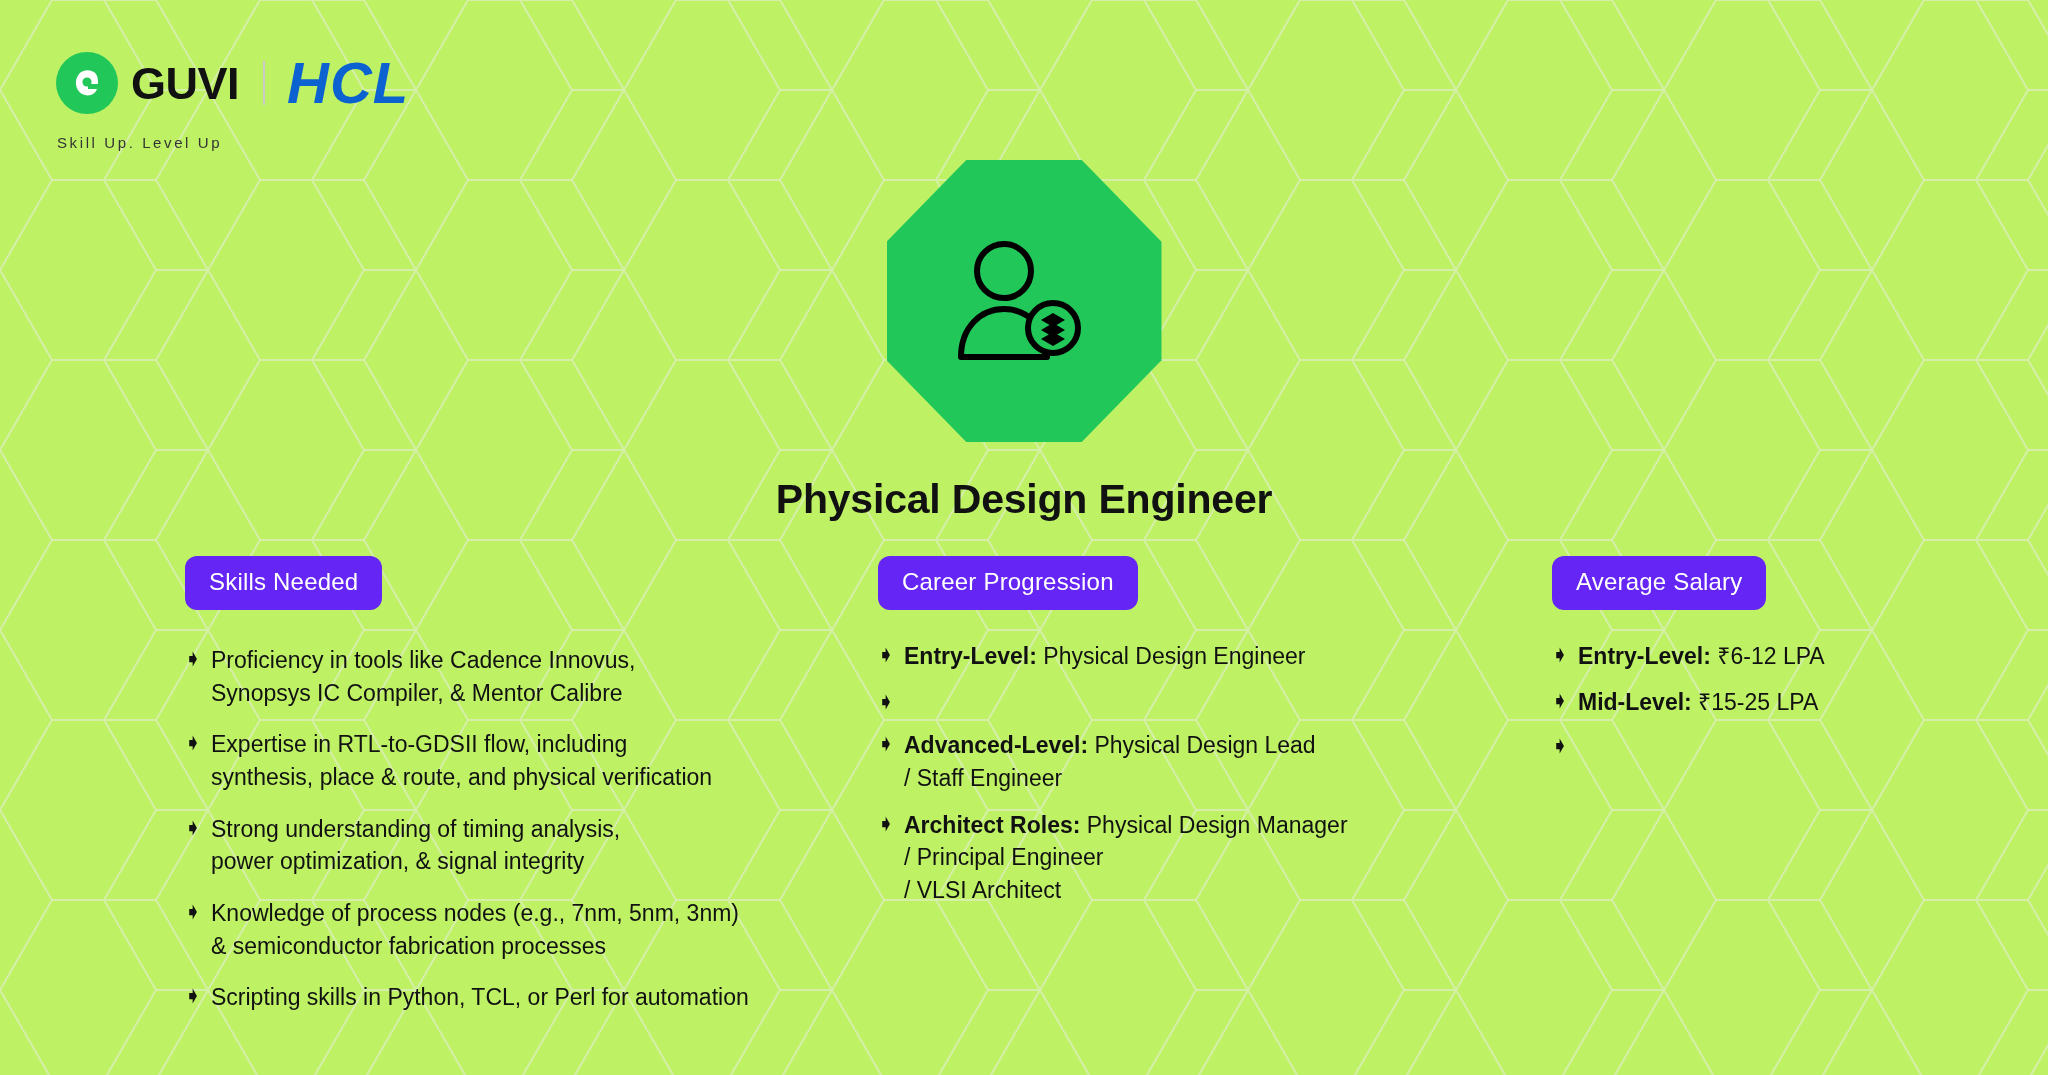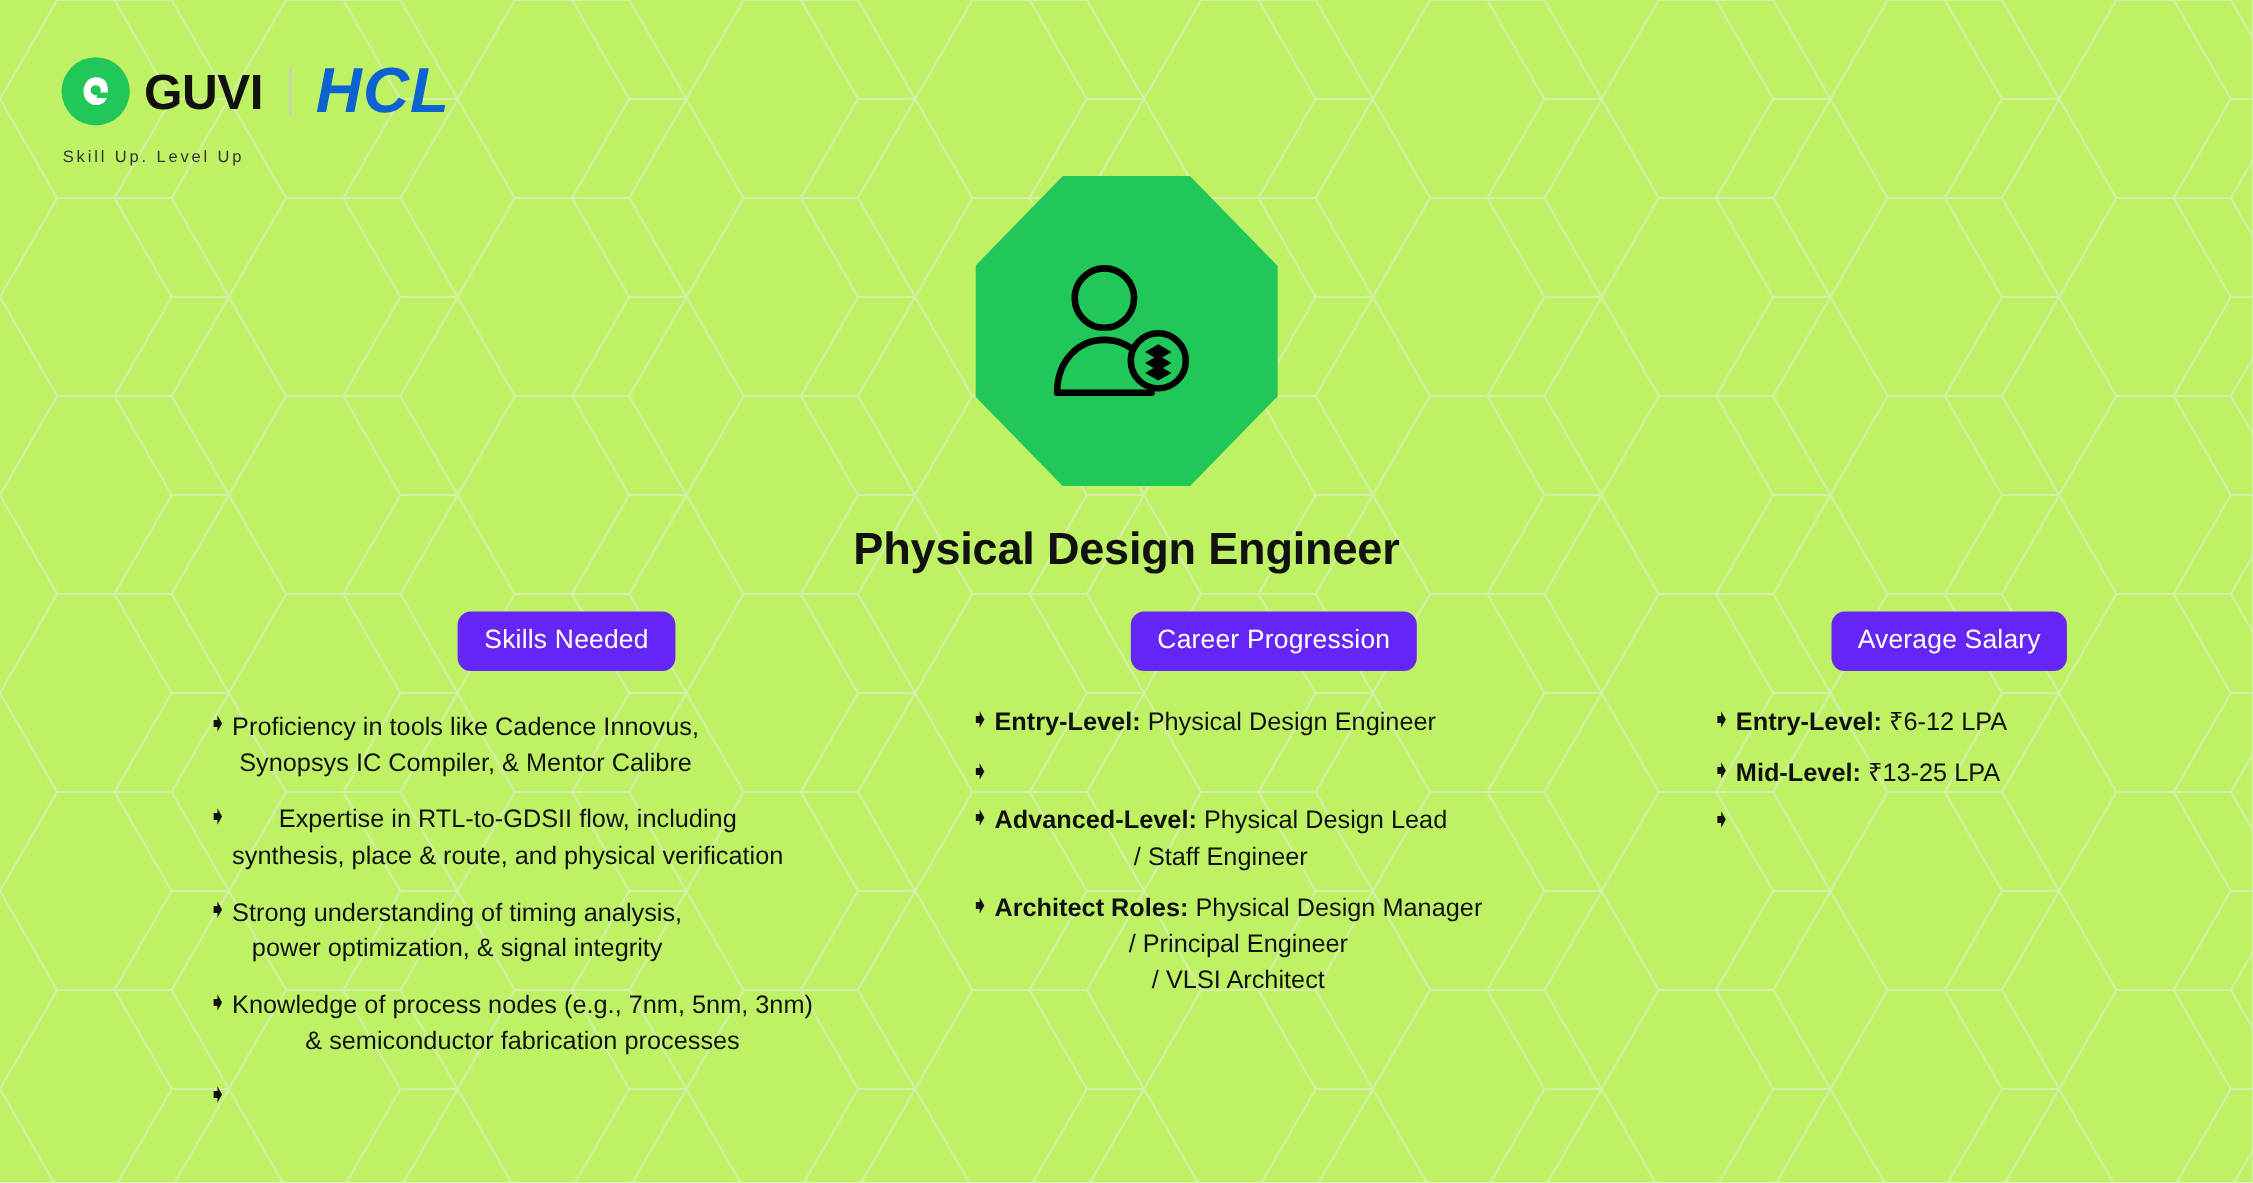--- a/index.html
+++ b/index.html
@@ -106,21 +106,20 @@
     letter-spacing: -0.2px;
   }
 
   
   .columns {
     position: absolute;
     top: 556px;
     left: 0;
     width: 1868px;
     height: 460px;
-    text-align: center;
   }
   .col { position: absolute; top: 0; }
   .col-skills { left: 185px; width: 660px; }
   .col-career { left: 878px; width: 560px; }
   .col-salary { left: 1552px; width: 440px; }
 
   .pill {
     display: inline-block;
     background: #6425f5;
     color: #ffffff;
@@ -228,20 +227,21 @@
           <span class="itxt">Strong understanding of timing analysis,
 power optimization, &amp; signal integrity</span>
         </li>
         <li>
           <span class="arrow">➧</span>
           <span class="itxt">Knowledge of process nodes (e.g., 7nm, 5nm, 3nm)
 &amp; semiconductor fabrication processes</span>
         </li>
         <li>
           <span class="arrow">➧</span>
+          <span class="itxt">Scripting skills in Python, TCL, or Perl for automation</span>
         </li>
       </ul>
     </div>
 
     <div class="col col-career">
       <div class="pill">Career Progression</div>
       <ul class="items">
         <li>
           <span class="arrow">➧</span>
           <span class="itxt"><b>Entry-Level:</b><span> Physical Design Engineer</span></span>
@@ -265,21 +265,21 @@
 
     <div class="col col-salary">
       <div class="pill">Average Salary</div>
       <ul class="items">
         <li>
           <span class="arrow">➧</span>
           <span class="itxt"><b>Entry-Level:</b><span> ₹6-12 LPA</span></span>
         </li>
         <li>
           <span class="arrow">➧</span>
-          <span class="itxt"><b>Mid-Level:</b><span> ₹13-25 LPA</span></span>
+          <span class="itxt"><b>Mid-Level:</b><span> ₹15-25 LPA</span></span>
         </li>
         <li>
           <span class="arrow">➧</span>
         </li>
       </ul>
     </div>
 
   </div>
 </div>
 

